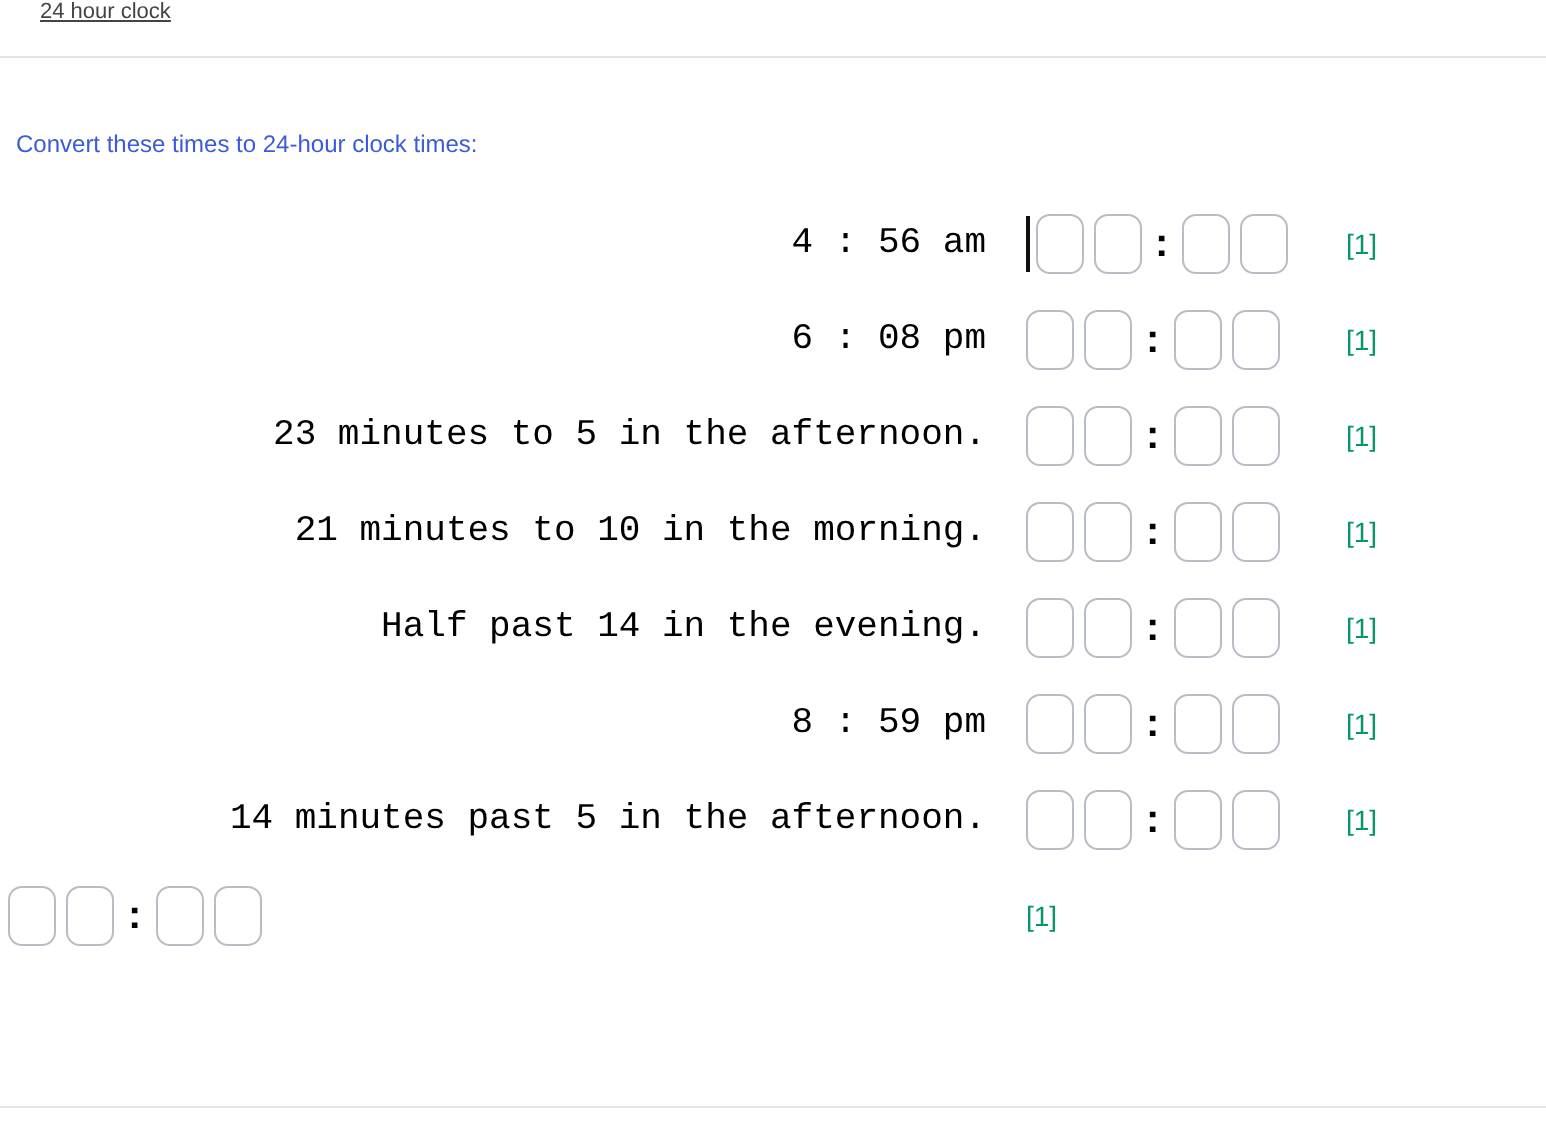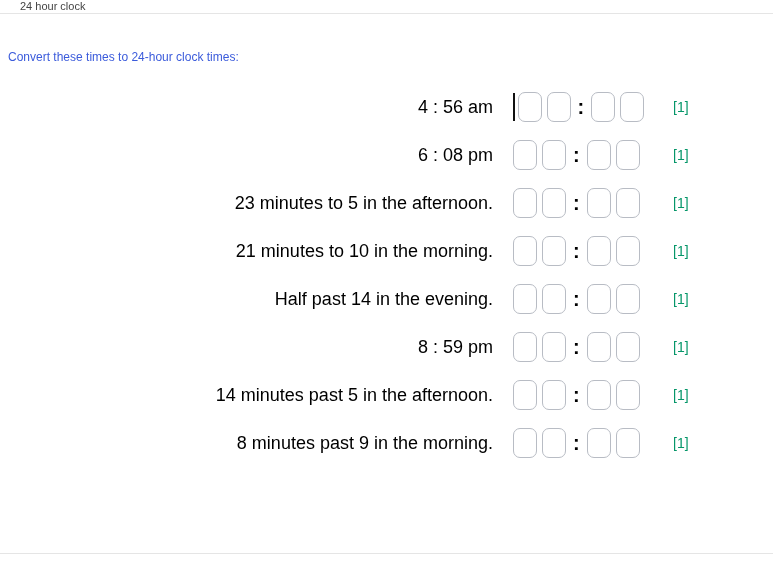--- a/index.html
+++ b/index.html
@@ -8,22 +8,23 @@
     width: 773px; height: 574px;
     font-family: Verdana, Geneva, sans-serif;
     background: #fff;
     color: #000;
   }
   .top-crumb {
     font-size: 11px;
     color: #444;
     padding: 0 0 6px 20px;
     border-bottom: 1px solid #e5e5e5;
-    height: 14px;
+    height: 29px;
     overflow: hidden;
+    text-decoration: underline;
   }
   .content {
     padding: 36px 20px 0 4px;
   }
   .instruction {
     color: #3b5bdb;
     font-size: 12px;
     margin-bottom: 28px;
     padding-left: 4px;
   }
@@ -37,20 +38,21 @@
     display: grid;
     grid-template-columns: 1fr 140px 60px;
     align-items: center;
     column-gap: 20px;
   }
   .prompt {
     text-align: right;
     font-size: 18px;
     color: #000;
     padding-right: 0;
+    font-family: Liberation Mono, monospace;
   }
   .inputs {
     display: flex;
     align-items: center;
     justify-content: flex-start;
   }
   .digit {
     width: 24px;
     height: 30px;
     border: 1.5px solid #b8bcc4;
@@ -169,21 +171,20 @@
         <div class="inputs">
           <div class="digit"></div>
           <div class="digit"></div>
           <span class="colon">:</span>
           <div class="digit"></div>
           <div class="digit"></div>
         </div>
         <div class="marks">[1]</div>
       </div>
       <div class="row">
-        <div class="prompt">8 minutes past 9 in the morning.</div>
         <div class="inputs">
           <div class="digit"></div>
           <div class="digit"></div>
           <span class="colon">:</span>
           <div class="digit"></div>
           <div class="digit"></div>
         </div>
         <div class="marks">[1]</div>
       </div>
     </div>

